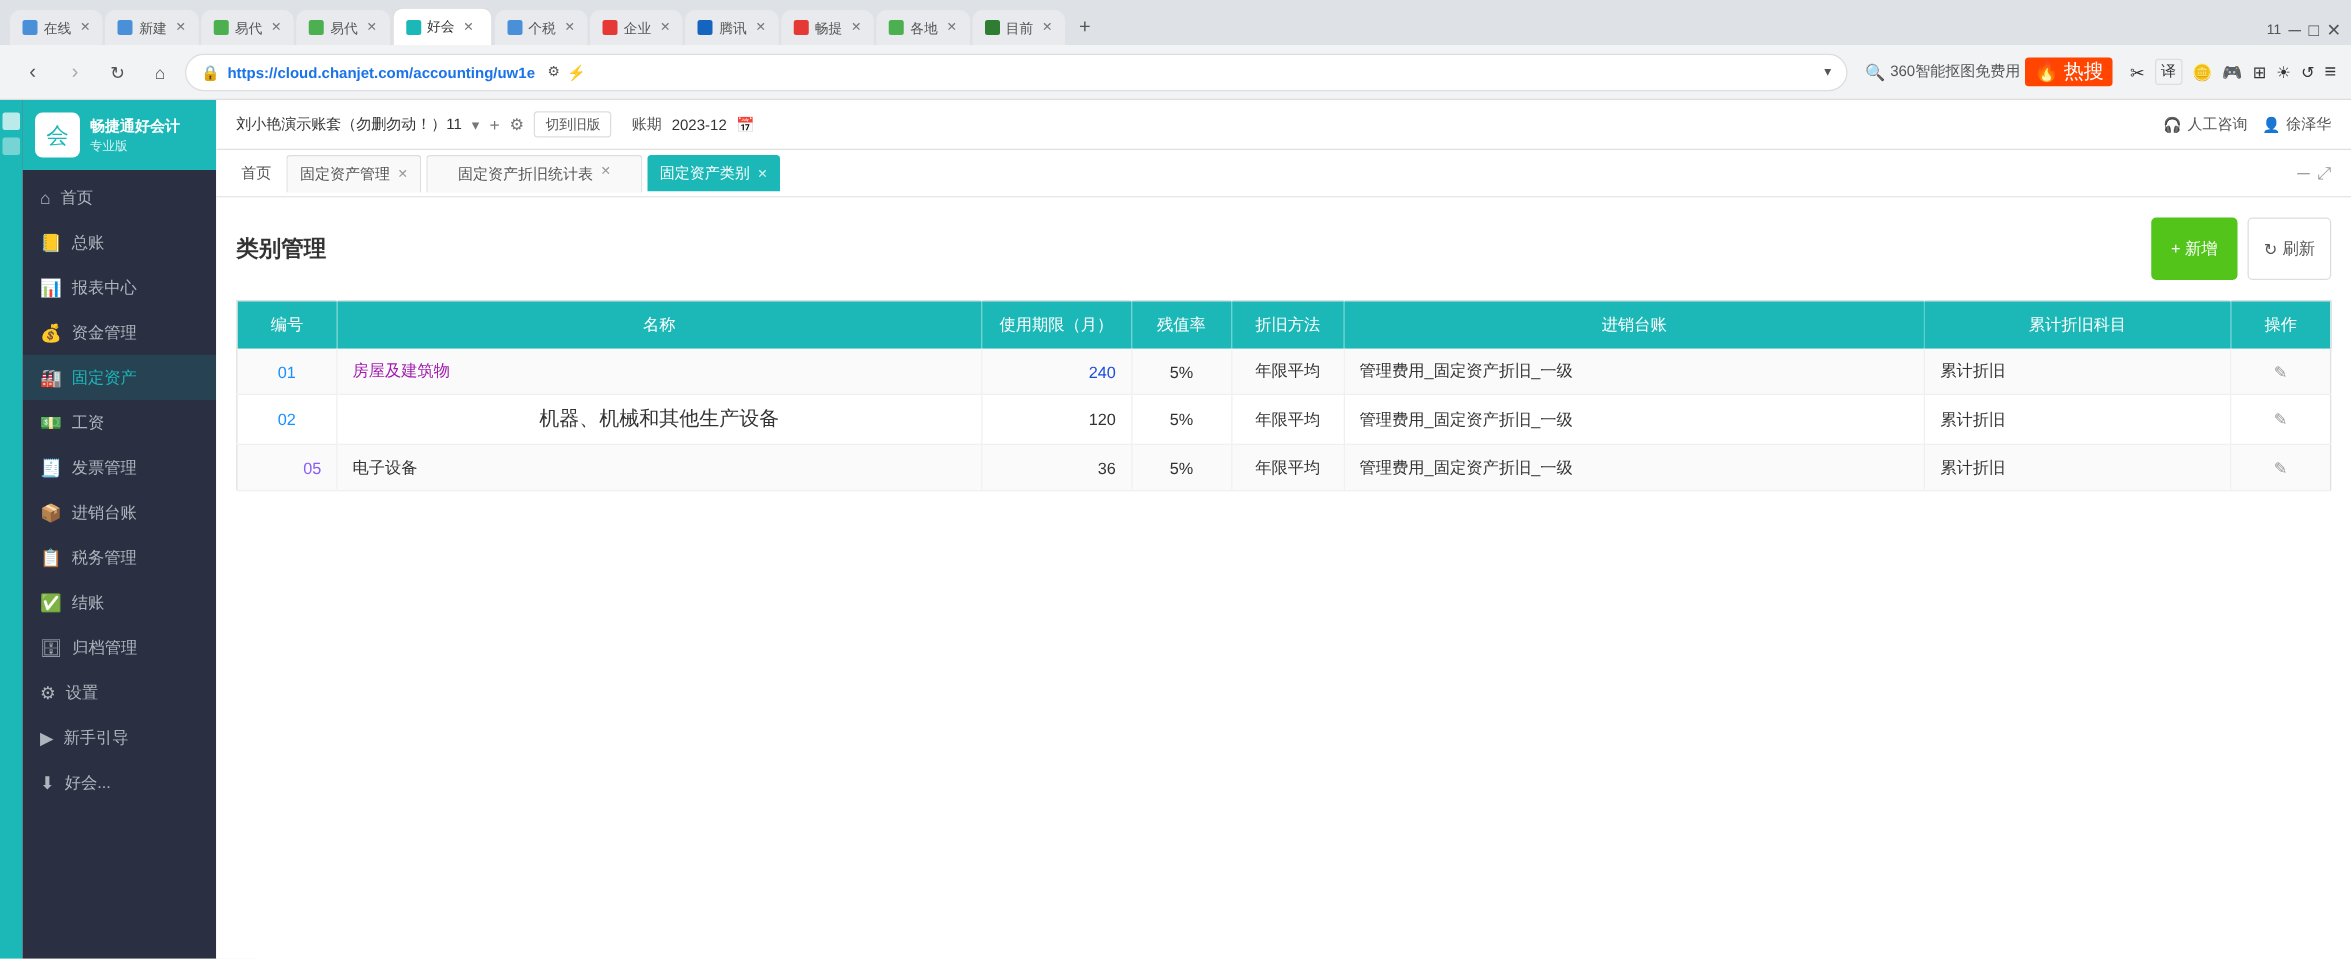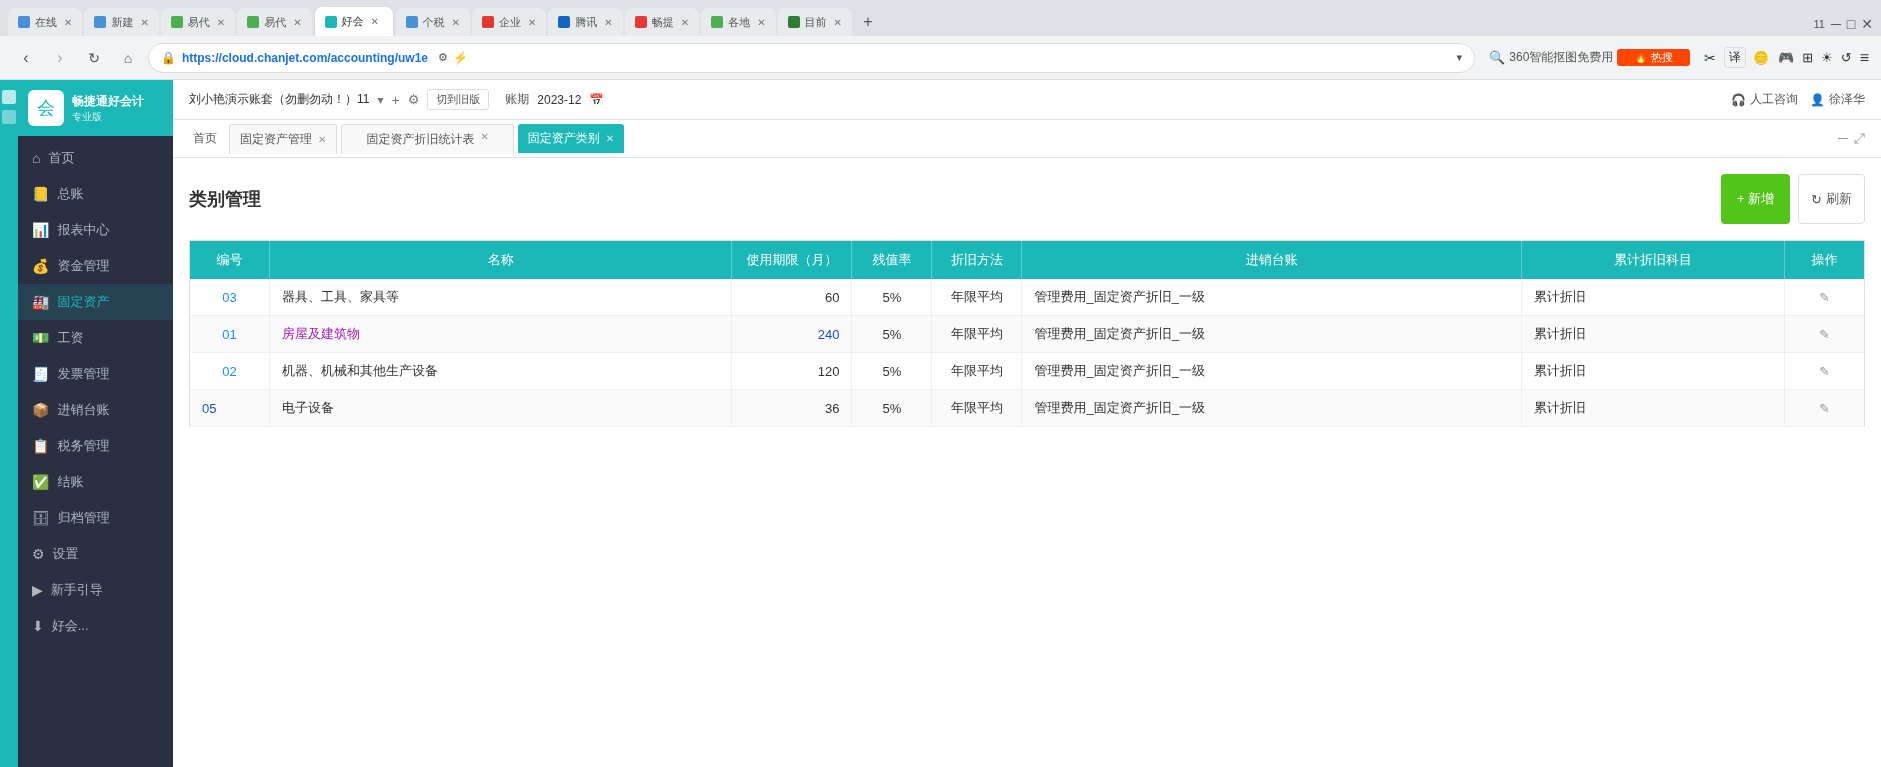--- a/index.html
+++ b/index.html
@@ -84,21 +84,21 @@
   <div style="flex:1; background:#fff; border:1px solid #ddd; border-radius:20px; height:30px; display:flex; align-items:center; padding:0 12px; gap:6px;">
     <span style="color:#555; font-size:12px;">🔒</span>
     <span style="color:#1a73e8; font-size:12px;font-weight:bold;">https://cloud.chanjet.com/accounting/uw1e</span>
     <span style="margin-left:4px; color:#555; font-size:11px;">⚙</span>
     <span style="color:#f0a030; font-size:12px;">⚡</span>
     <span style="color:#555; font-size:11px; margin-left:auto;">▾</span>
   </div>
   <div style="display:flex; align-items:center; gap:4px; margin-left:8px;">
     <span style="color:#555; font-size:13px;">🔍</span>
     <span style="font-size:12px; color:#555;">360智能抠图免费用</span>
-    <span style="background:#ff4500; color:#fff; font-size:11px; padding:1px 17px; border-radius:3px;">🔥 热搜</span>
+    <span style="background:#ff4500; color:#fff; font-size:16px; padding:1px 7px; border-radius:3px;font-family:Liberation Serif, serif;">🔥 热搜</span>
   </div>
 
   <div style="display:flex; align-items:center; gap:8px; margin-left:8px;">
     <span style="font-size:14px; cursor:pointer;">✂</span>
     <span style="font-size:12px; cursor:pointer; border:1px solid #ddd; border-radius:3px; padding:1px 4px;">译</span>
     <span style="font-size:13px; cursor:pointer;">🪙</span>
     <span style="font-size:13px; cursor:pointer;">🎮</span>
     <span style="font-size:13px; cursor:pointer;">⊞</span>
     <span style="font-size:13px; cursor:pointer;">☀</span>
     <span style="font-size:13px; cursor:pointer;">↺</span>
@@ -250,52 +250,42 @@
             <th style="color:#fff; padding:10px 12px; font-size:13px; font-weight:normal; text-align:center; border-right:1px solid rgba(255,255,255,0.3);">名称</th>
             <th style="color:#fff; padding:10px 12px; font-size:13px; font-weight:normal; text-align:center; border-right:1px solid rgba(255,255,255,0.3); width:120px;">使用期限（月）</th>
             <th style="color:#fff; padding:10px 12px; font-size:13px; font-weight:normal; text-align:center; border-right:1px solid rgba(255,255,255,0.3); width:80px;">残值率</th>
             <th style="color:#fff; padding:10px 12px; font-size:13px; font-weight:normal; text-align:center; border-right:1px solid rgba(255,255,255,0.3); width:90px;">折旧方法</th>
             <th style="color:#fff; padding:10px 12px; font-size:13px; font-weight:normal; text-align:center; border-right:1px solid rgba(255,255,255,0.3);">进销台账</th>
             <th style="color:#fff; padding:10px 12px; font-size:13px; font-weight:normal; text-align:center; border-right:1px solid rgba(255,255,255,0.3);">累计折旧科目</th>
             <th style="color:#fff; padding:10px 12px; font-size:13px; font-weight:normal; text-align:center; width:80px;">操作</th>
           </tr>
         </thead>
         <tbody id="table-body">
-        <tr style="background: rgb(255, 255, 255); border-bottom: 1px solid rgb(240, 240, 240);">
-      <td style="padding:9px 12px; font-size:13px; text-align:center; border-right:1px solid #f0f0f0; color:#1890ff; font-weight:500;">03</td>
-      <td style="padding:9px 12px; font-size:13px; text-align:left; border-right:1px solid #f0f0f0; color:#333;">器具、工具、家具等</td>
-      <td style="padding:9px 12px; font-size:13px; text-align:right; border-right:1px solid #f0f0f0; color:#333;">60</td>
-      <td style="padding:9px 12px; font-size:13px; text-align:center; border-right:1px solid #f0f0f0; color:#333;">5%</td>
-      <td style="padding:9px 12px; font-size:13px; text-align:center; border-right:1px solid #f0f0f0; color:#333;">年限平均</td>
-      <td style="padding:9px 12px; font-size:13px; text-align:left; border-right:1px solid #f0f0f0; color:#333;">管理费用_固定资产折旧_一级</td>
-      <td style="padding:9px 12px; font-size:13px; text-align:left; border-right:1px solid #f0f0f0; color:#333;">累计折旧</td>
-      <td style="padding:9px 12px; font-size:13px; text-align:center; color:#999; cursor:pointer;">✎</td>
-    </tr>
             <tr style="background: rgb(250, 250, 250); border-bottom: 1px solid rgb(240, 240, 240);">
       <td style="padding:9px 12px; font-size:13px; text-align:center; border-right:1px solid #f0f0f0; color:#1890ff; font-weight:500;">01</td>
       <td style="padding:9px 12px; font-size:13px; text-align:left; border-right:1px solid #f0f0f0; color:#a21caf;">房屋及建筑物</td>
       <td style="padding:9px 12px; font-size:13px; text-align:right; border-right:1px solid #f0f0f0; color:#1d4ed8;">240</td>
       <td style="padding:9px 12px; font-size:13px; text-align:center; border-right:1px solid #f0f0f0; color:#333;">5%</td>
       <td style="padding:9px 12px; font-size:13px; text-align:center; border-right:1px solid #f0f0f0; color:#333;">年限平均</td>
       <td style="padding:9px 12px; font-size:13px; text-align:left; border-right:1px solid #f0f0f0; color:#333;">管理费用_固定资产折旧_一级</td>
       <td style="padding:9px 12px; font-size:13px; text-align:left; border-right:1px solid #f0f0f0; color:#333;">累计折旧</td>
       <td style="padding:9px 12px; font-size:13px; text-align:center; color:#999; cursor:pointer;">✎</td>
     </tr>
             <tr style="background: rgb(255, 255, 255); border-bottom: 1px solid rgb(240, 240, 240);">
       <td style="padding:9px 12px; font-size:13px; text-align:center; border-right:1px solid #f0f0f0; color:#1890ff; font-weight:500;">02</td>
-      <td style="padding:9px 12px; font-size:13px; text-align:left; border-right:1px solid #f0f0f0; color:#333;">机器、机械和其他生产设备</td>
+      <td style="padding:9px 12px; font-size:16px; text-align:center; border-right:1px solid #f0f0f0; color:#333;">机器、机械和其他生产设备</td>
       <td style="padding:9px 12px; font-size:13px; text-align:right; border-right:1px solid #f0f0f0; color:#333;">120</td>
       <td style="padding:9px 12px; font-size:13px; text-align:center; border-right:1px solid #f0f0f0; color:#333;">5%</td>
       <td style="padding:9px 12px; font-size:13px; text-align:center; border-right:1px solid #f0f0f0; color:#333;">年限平均</td>
       <td style="padding:9px 12px; font-size:13px; text-align:left; border-right:1px solid #f0f0f0; color:#333;">管理费用_固定资产折旧_一级</td>
       <td style="padding:9px 12px; font-size:13px; text-align:left; border-right:1px solid #f0f0f0; color:#333;">累计折旧</td>
       <td style="padding:9px 12px; font-size:13px; text-align:center; color:#999; cursor:pointer;">✎</td>
     </tr>
             <tr style="background: rgb(250, 250, 250); border-bottom: 1px solid rgb(240, 240, 240);">
-      <td style="padding:9px 12px; font-size:13px; text-align:left; border-right:1px solid #f0f0f0; color:#1d4ed8; font-weight:500;">05</td>
+      <td style="padding:9px 12px; font-size:13px; text-align:right; border-right:1px solid #f0f0f0; color:#8b5cf6; font-weight:500;">05</td>
       <td style="padding:9px 12px; font-size:13px; text-align:left; border-right:1px solid #f0f0f0; color:#333;">电子设备</td>
       <td style="padding:9px 12px; font-size:13px; text-align:right; border-right:1px solid #f0f0f0; color:#333;">36</td>
       <td style="padding:9px 12px; font-size:13px; text-align:center; border-right:1px solid #f0f0f0; color:#333;">5%</td>
       <td style="padding:9px 12px; font-size:13px; text-align:center; border-right:1px solid #f0f0f0; color:#333;">年限平均</td>
       <td style="padding:9px 12px; font-size:13px; text-align:left; border-right:1px solid #f0f0f0; color:#333;">管理费用_固定资产折旧_一级</td>
       <td style="padding:9px 12px; font-size:13px; text-align:left; border-right:1px solid #f0f0f0; color:#333;">累计折旧</td>
       <td style="padding:9px 12px; font-size:13px; text-align:center; color:#999; cursor:pointer;">✎</td>
     </tr>
           </tbody>
       </table>

